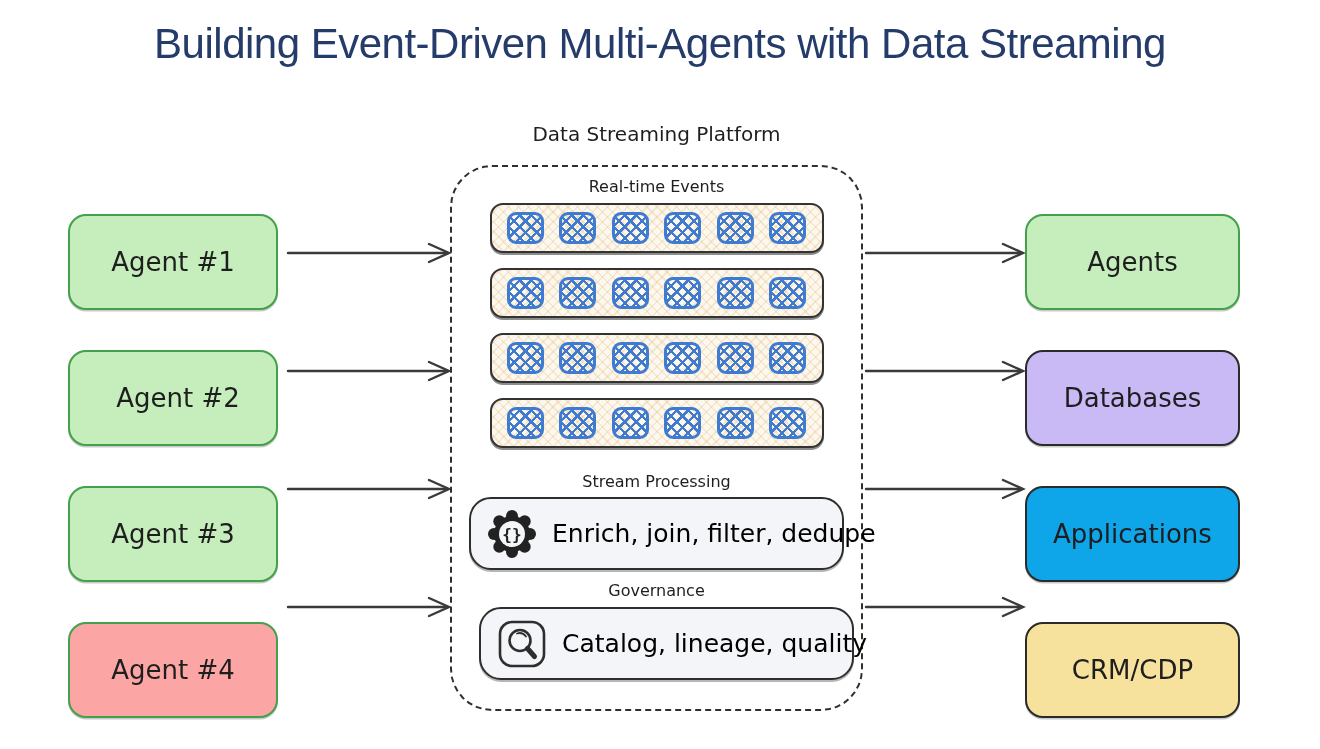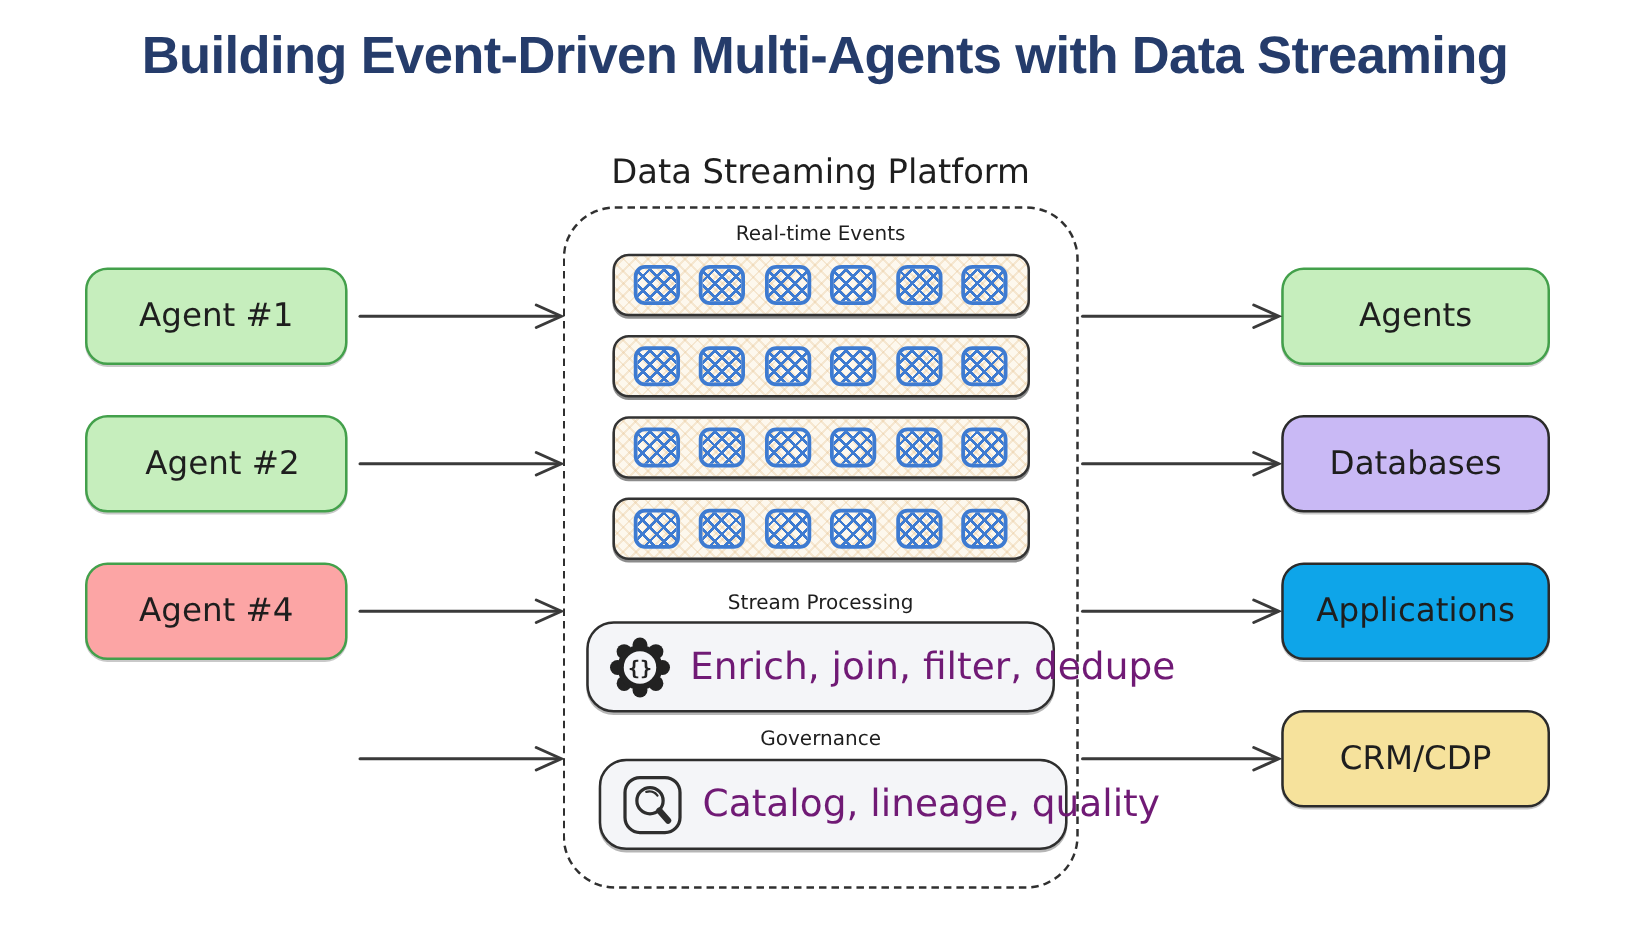--- a/index.html
+++ b/index.html
@@ -2,33 +2,33 @@
 <html><head>
 <meta charset="utf-8">
 <style>
   html,body{margin:0;padding:0;background:#ffffff;}
   .canvas{
     position:relative;width:1320px;height:749px;background:#ffffff;overflow:hidden;
     font-family:"DejaVu Sans",sans-serif;color:#1e1e1e;
   }
   .title{
     position:absolute;top:20px;left:0;right:0;margin:0;text-align:center;
-    font-family:"Liberation Sans",sans-serif;font-weight:bold;font-size:42px;
+    font-family:"Liberation Sans",sans-serif;font-weight:normal;font-size:42px;
     letter-spacing:-0.5px;color:#253c6b;
   }
   .platform-title{
     position:absolute;top:122px;left:450px;width:413px;text-align:center;
-    font-size:27px;font-weight:500;color:#1e1e1e;
+    font-size:20px;font-weight:500;color:#1e1e1e;
   }
   
   .side-col{position:absolute;display:flex;flex-direction:column;gap:40px;}
   .left-col{left:68px;top:214px;width:210px;}
   .right-col{left:1025px;top:214px;width:215px;text-align:right;}
   .hand-box{
-    height:78px;border-radius:18px;border:2.5px solid #2b2b2b;
+    height:96px;border-radius:18px;border:2.5px solid #2b2b2b;
     display:flex;align-items:center;justify-content:center;
     font-size:26px;font-weight:500;box-sizing:border-box;
     box-shadow:0 1.5px 0 rgba(40,40,40,0.25);
   }
   
   .platform{
     position:absolute;left:450px;top:165px;width:413px;height:546px;
     border:2.5px dashed #2f2f2f;border-radius:42px;box-sizing:border-box;
   }
   .section-label{
@@ -52,36 +52,37 @@
     background:
       repeating-linear-gradient(45deg, #3e7bd1 0 2.2px, transparent 2.2px 8px),
       repeating-linear-gradient(-45deg, #3e7bd1 0 2.2px, transparent 2.2px 8px);
   }
   .pill{
     width:375px;height:73px;margin:6px auto 0 auto;border:2.5px solid #2e2e2e;border-radius:22px;
     background:#f4f5f8;box-sizing:border-box;display:flex;align-items:center;
     padding-left:15px;gap:14px;box-shadow:0 2px 0 rgba(45,45,45,0.35);
   }
   .pill-governance{margin-top:7px;margin-left:27px;}
-  .pill-text{font-size:30px;font-weight:500;color:#701a75;white-space:nowrap;}
+  .pill-text{font-size:25px;font-weight:500;color:#000000;white-space:nowrap;}
   .icon-wrap{width:52px;height:52px;flex:0 0 52px;display:flex;align-items:center;justify-content:center;}
   .arrows{position:absolute;left:0;top:0;pointer-events:none;}
 </style>
 </head>
 <body>
 
 <div class="canvas">
 
   <h1 class="title">Building Event-Driven Multi-Agents with Data Streaming</h1>
 
   <div class="platform-title">Data Streaming Platform</div>
 
   <div class="side-col left-col">
       <div class="hand-box" style="background: rgb(198, 238, 189); border-color: rgb(67, 160, 75);">Agent #1</div>
       <div class="hand-box" style="background: rgb(198, 238, 189); border-color: rgb(67, 160, 75); padding-left: 10px;">Agent #2</div>
+      <div class="hand-box" style="background: rgb(198, 238, 189); border-color: rgb(67, 160, 75);">Agent #3</div>
       <div class="hand-box" style="background: #fca5a5; border-color: rgb(67, 160, 75);">Agent #4</div>
     </div>
 
   <div class="platform">
     <div class="section-label label-events">Real-time Events</div>
     <div class="event-rows">
         <div class="event-row">
           <div class="event-cell"></div>
           <div class="event-cell"></div>
           <div class="event-cell"></div>

